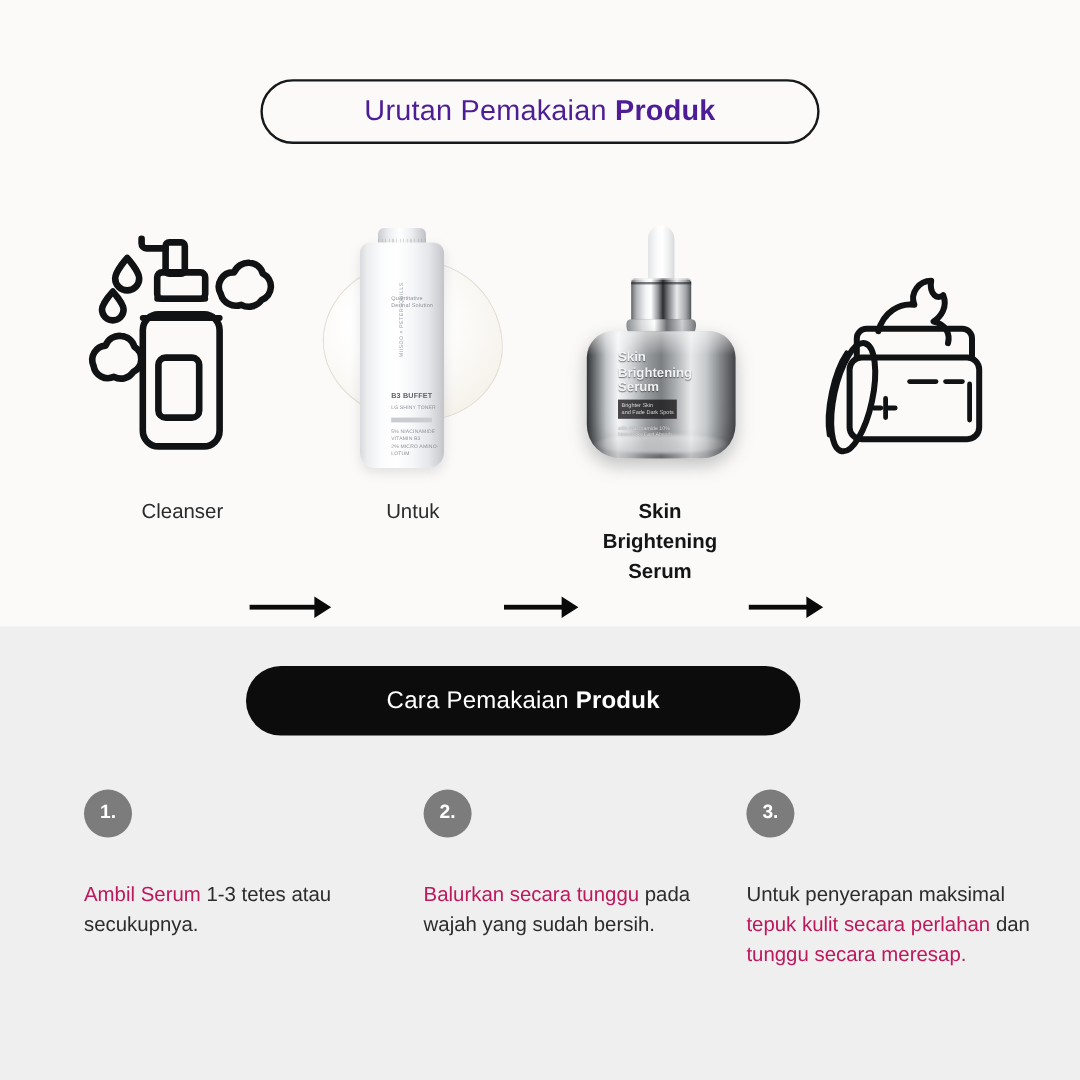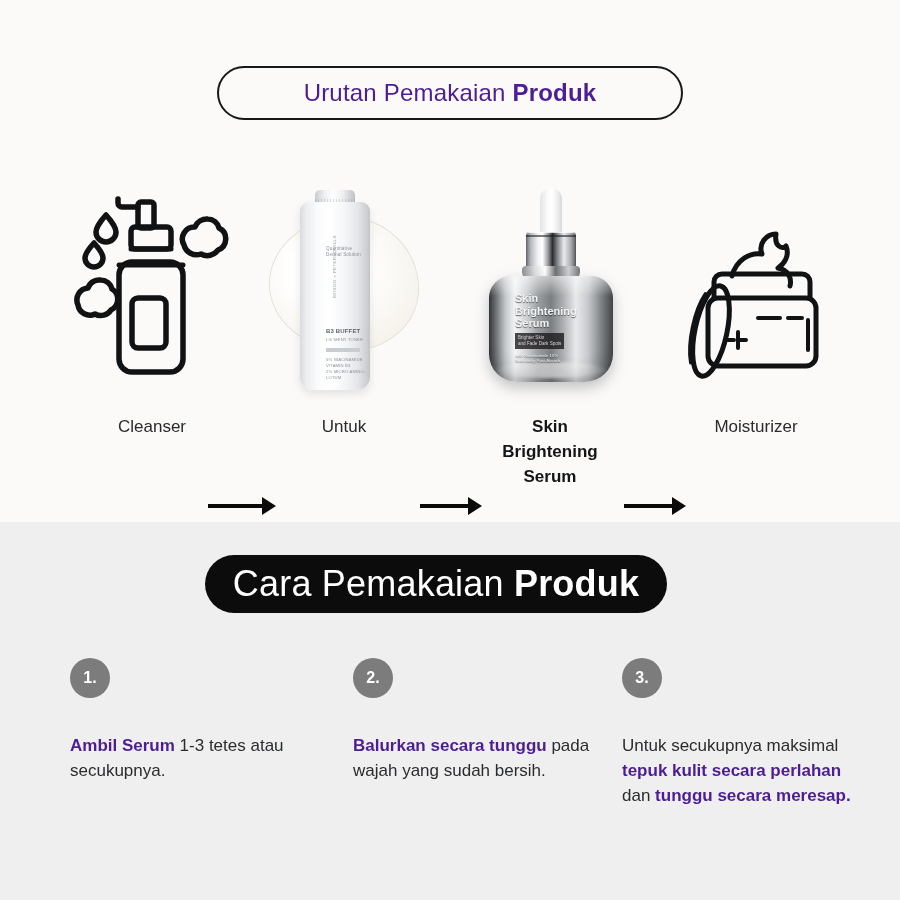--- a/index.html
+++ b/index.html
@@ -295,21 +295,21 @@
     top: 33px;
     width: 462px;
     height: 58px;
     background: #0c0c0c;
     border-radius: 29px;
     display: flex;
     align-items: center;
     justify-content: center;
   }
   .pill-solid .t {
-    font-size: 36px;
+    font-size: 20px;
     color: #ffffff;
     letter-spacing: 0.2px;
     white-space: nowrap;
   }
   .pill-solid .t .b { font-weight: bold; }
 
   .steps {
     position: absolute;
     left: 0; top: 136px;
     width: 900px;
@@ -332,21 +332,21 @@
     display: flex;
     align-items: center;
     justify-content: center;
   }
   .step-text {
     margin-top: 35px;
     font-size: 17px;
     line-height: 25px;
     color: #2b2c2e;
   }
-  .step-text .b { font-weight: bold; color: #4c1d95; }
+  .step-text .b { font-weight: normal; color: #be185d; }
 </style>
 </head>
 <body>
 
 <div class="page">
 
   <div class="section-top">
 
     <div class="pill-outline">
       <div class="t"><span>Urutan Pemakaian </span><span class="b">Produk</span></div>
@@ -449,41 +449,38 @@
       <div>Cleanser</div>
     </div>
     <div class="plabel lab-2">
       <div>Untuk</div>
     </div>
     <div class="plabel lab-3 bold">
       <div>Skin</div>
       <div>Brightening</div>
       <div>Serum</div>
     </div>
-    <div class="plabel lab-4">
-      <div>Moisturizer</div>
-    </div>
 
   </div>
 
   <div class="section-bottom">
 
     <div class="pill-solid">
       <div class="t"><span>Cara Pemakaian </span><span class="b">Produk</span></div>
     </div>
 
     <div class="steps">
       <div class="step step-1">
         <div class="badge">1.</div>
         <div class="step-text"><span class="b">Ambil Serum </span><span>1-3 tetes atau secukupnya.</span></div>
       </div>
       <div class="step step-2">
         <div class="badge">2.</div>
         <div class="step-text"><span class="b">Balurkan secara tunggu </span><span>pada wajah yang sudah bersih.</span></div>
       </div>
       <div class="step step-3">
         <div class="badge">3.</div>
-        <div class="step-text"><span>Untuk secukupnya maksimal </span><span class="b">tepuk kulit secara perlahan </span><span>dan </span><span class="b">tunggu secara meresap.</span></div>
+        <div class="step-text"><span>Untuk penyerapan maksimal </span><span class="b">tepuk kulit secara perlahan </span><span>dan </span><span class="b">tunggu secara meresap.</span></div>
       </div>
     </div>
 
   </div>
 </div>
 
 </body></html>

